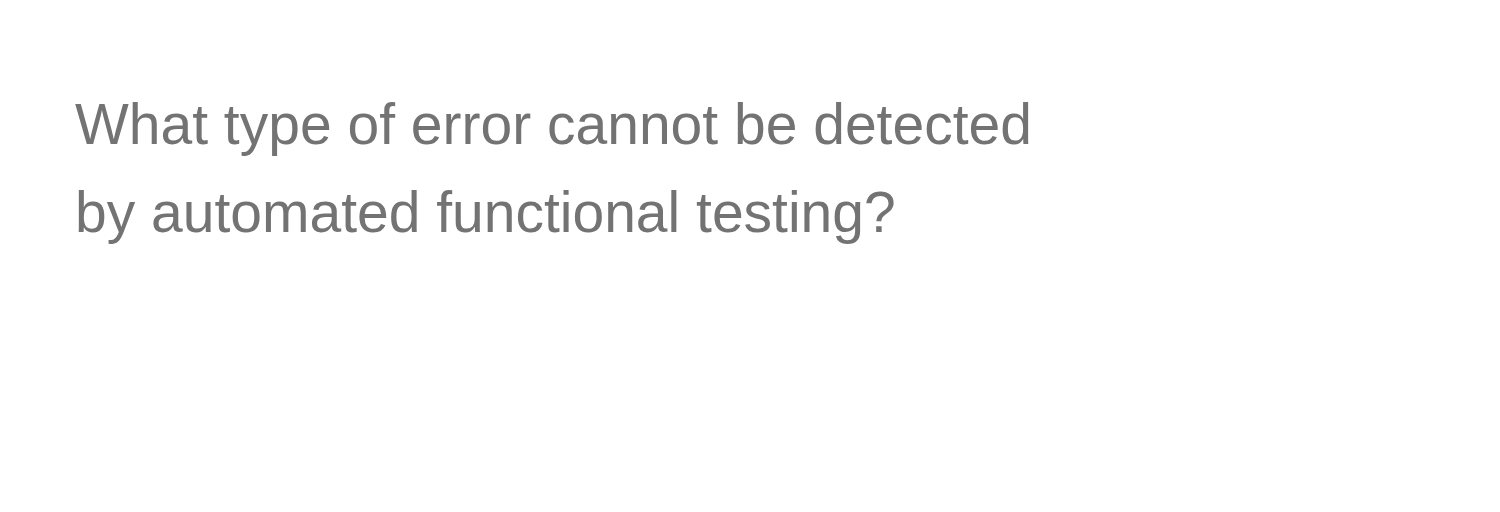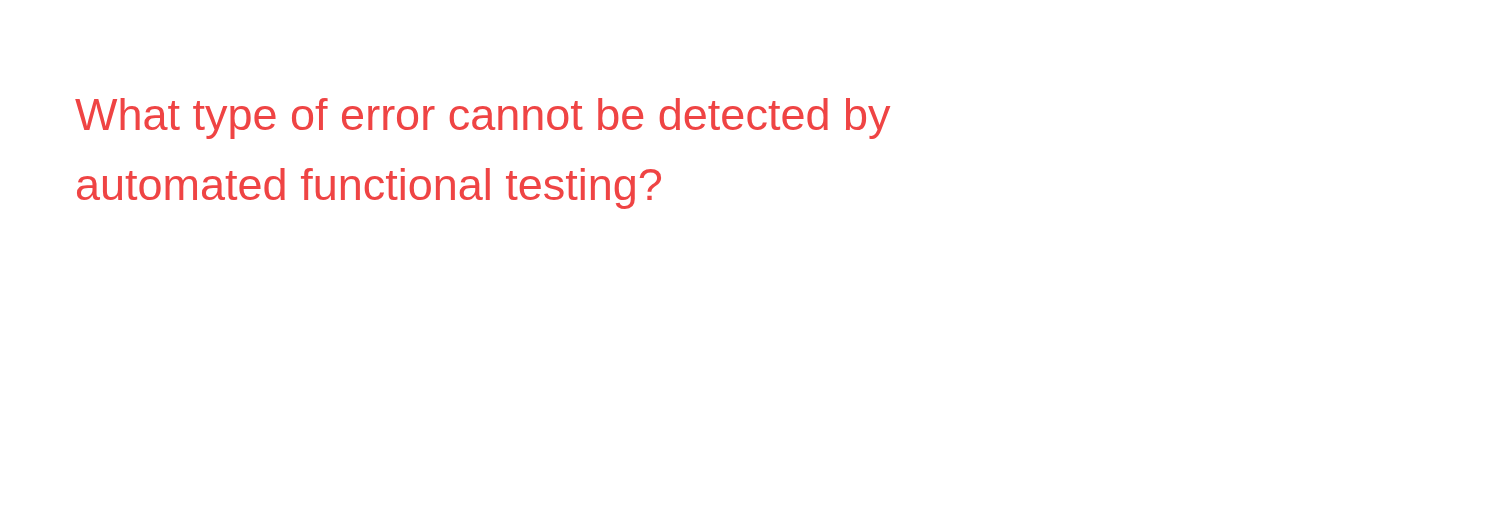--- a/index.html
+++ b/index.html
@@ -8,22 +8,22 @@
       box-sizing: border-box;
     }
     body {
       width: 1500px;
       height: 512px;
       background: #ffffff;
       font-family: -apple-system, BlinkMacSystemFont, "Segoe UI", Helvetica, Arial, sans-serif;
       padding: 80px 75px;
     }
     .question-container {
-      color: #ef4444;
-      font-size: 45px;
+      color: #737373;
+      font-size: 57px;
       line-height: 1.55;
       font-weight: 400;
       max-width: 990px;
     }
     .question-text {
       display: block;
     }
     .options-text {
       display: block;
     }

